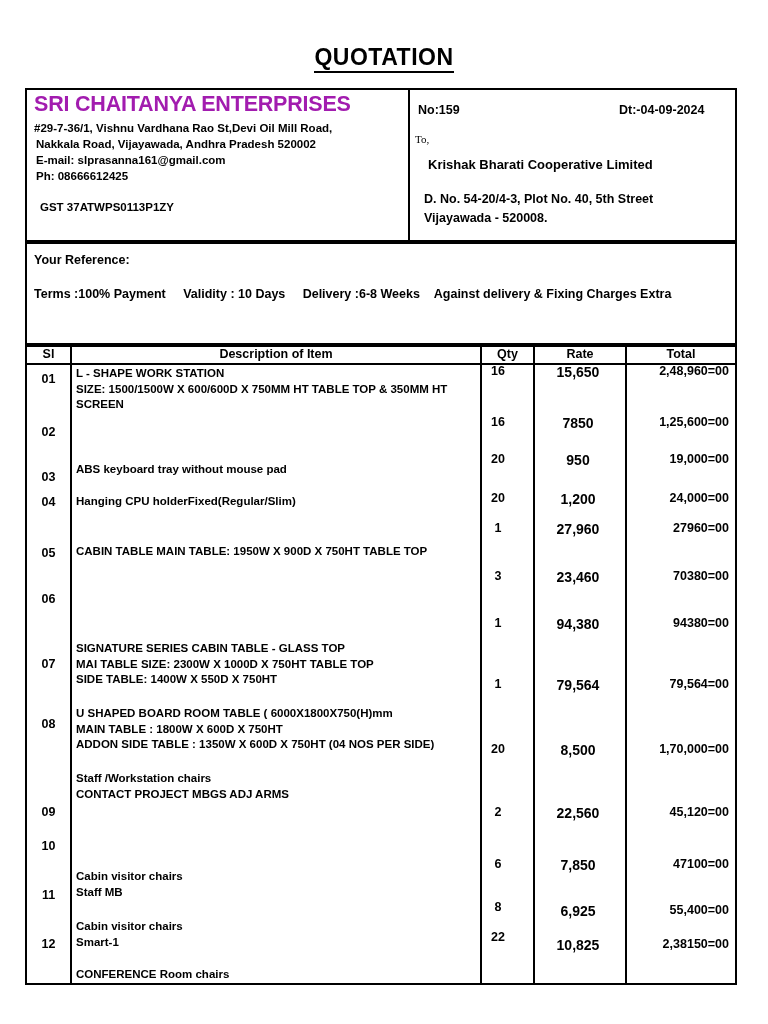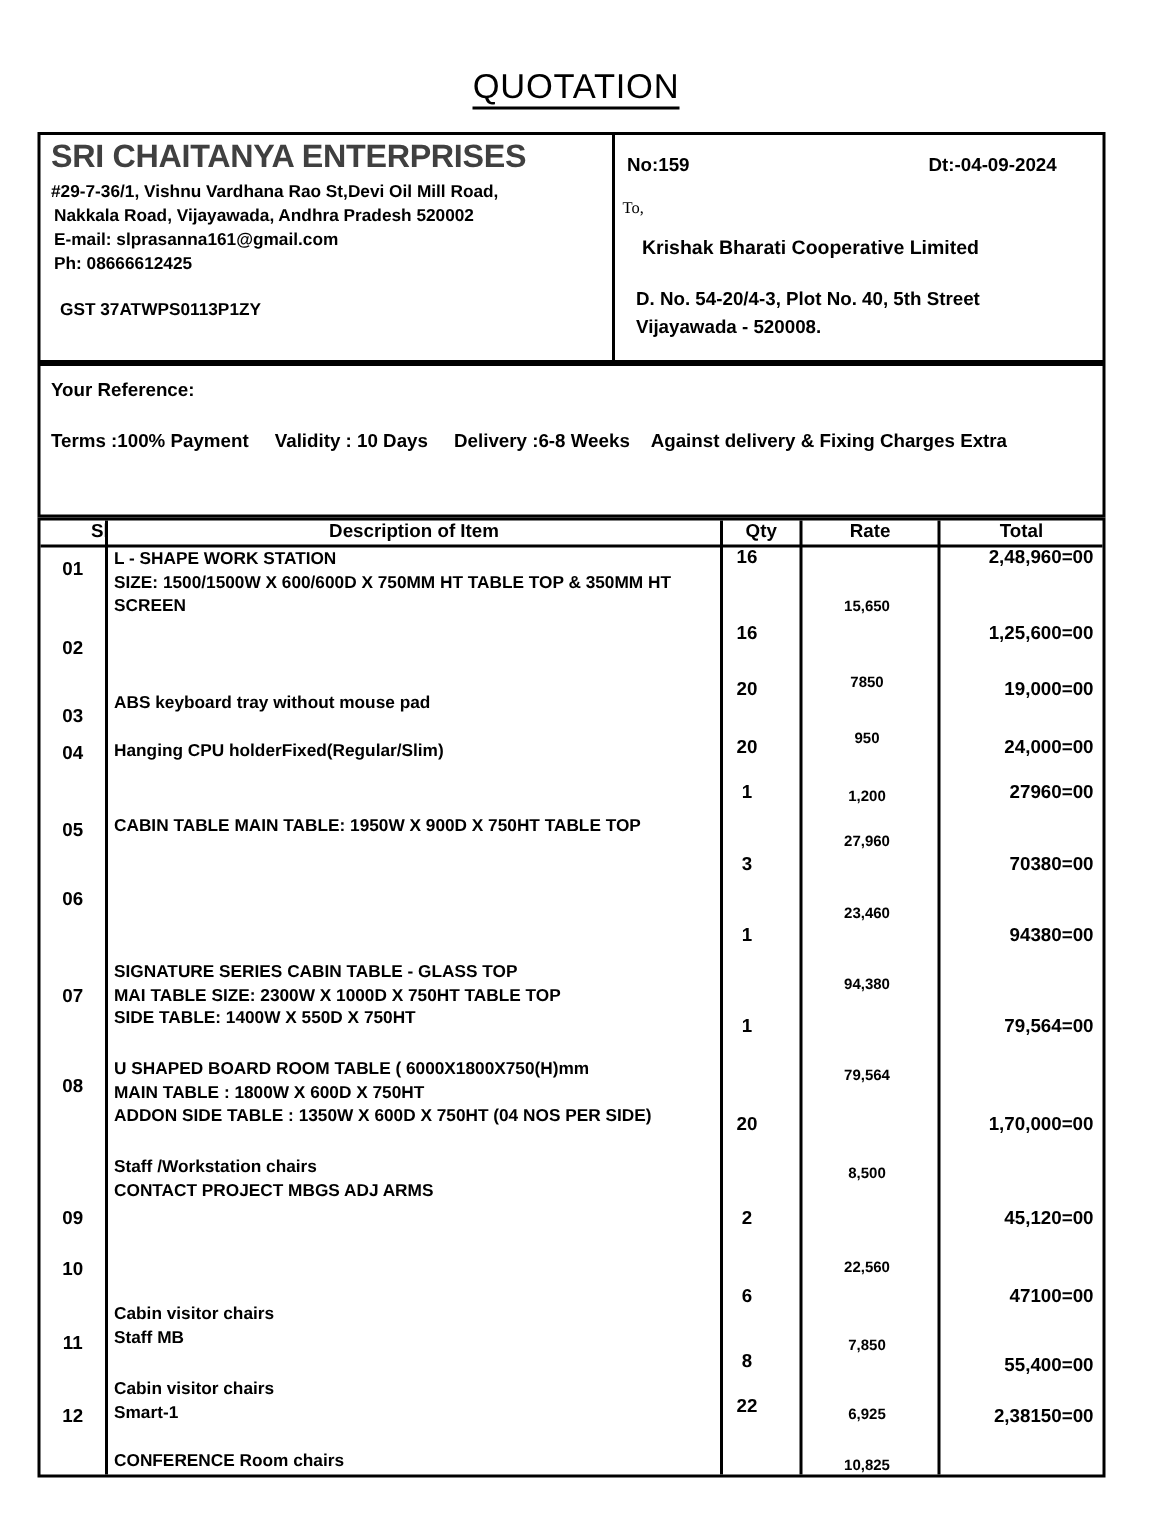--- a/index.html
+++ b/index.html
@@ -23,21 +23,21 @@
     height: 1024px;
   }
 
   
   #doc-title {
     position: absolute;
     left: 0; top: 44px;
     width: 768px;
     text-align: center;
     font-size: 23px;
-    font-weight: normal;
+    font-weight: bold;
     letter-spacing: 0.5px;
   }
   #doc-title span {
     border-bottom: 2px solid #000;
     padding-bottom: 1px;
   }
 
   
   .frame {
     position: absolute;
@@ -56,21 +56,21 @@
     width: 2px; height: 150px;
     background: #000;
   }
 
   
   #company-name {
     position: absolute;
     left: 34px; top: 92px;
     font-size: 21.5px;
     font-weight: bold;
-    color: #404040;
+    color: #a21caf;
     letter-spacing: -0.2px;
     white-space: nowrap;
     text-align: center;
   }
   .addr-line {
     position: absolute;
     left: 34px;
     font-size: 11.5px;
     font-weight: bold;
     white-space: nowrap;
@@ -162,21 +162,21 @@
 
   .th {
     position: absolute;
     top: 346px;
     font-size: 12.5px;
     font-weight: bold;
     text-align: center;
     height: 17px;
     line-height: 17px;
   }
-  #th-si    { left: 27px;  width: 43px; padding-left: 18px; }
+  #th-si    { left: 27px;  width: 43px; }
   #th-desc  { left: 72px;  width: 408px; }
   #th-qty   { left: 482px; width: 51px; }
   #th-rate  { left: 535px; width: 90px; }
   #th-total { left: 627px; width: 108px; }
 
   
   .cell-si {
     position: absolute;
     left: 27px;
     width: 43px;
@@ -198,23 +198,22 @@
     width: 32px;
     text-align: center;
     font-size: 12.5px;
     font-weight: bold;
   }
   .cell-rate {
     position: absolute;
     left: 535px;
     width: 86px;
     text-align: center;
-    font-size: 10px;
-    font-weight: bold;
-    margin-top: 35px;
+    font-size: 14px;
+    font-weight: bold;
   }
   .cell-total {
     position: absolute;
     left: 627px;
     width: 102px;
     text-align: right;
     font-size: 12.5px;
     font-weight: bold;
   }
 </style>

